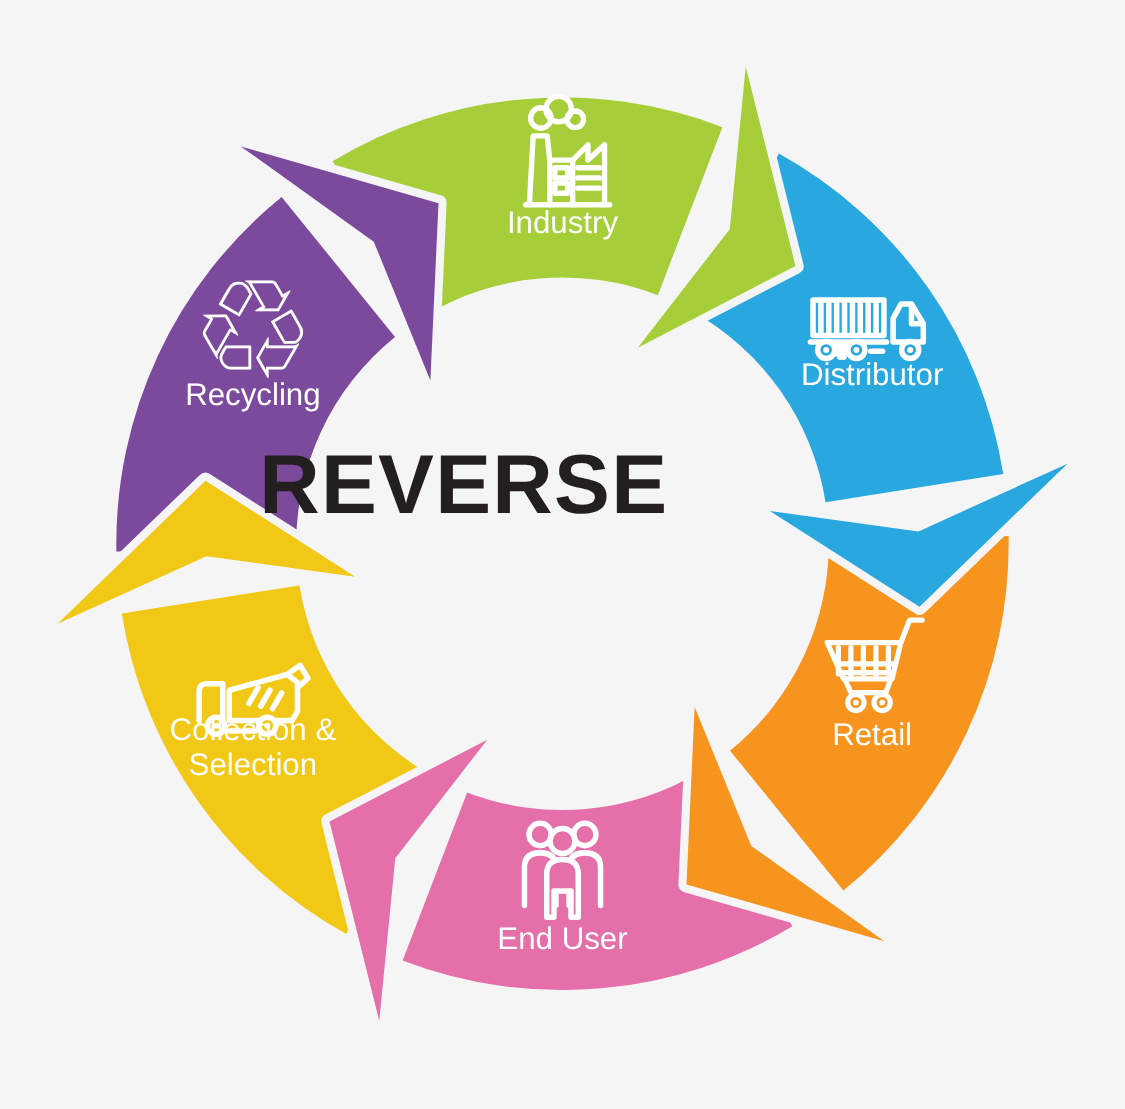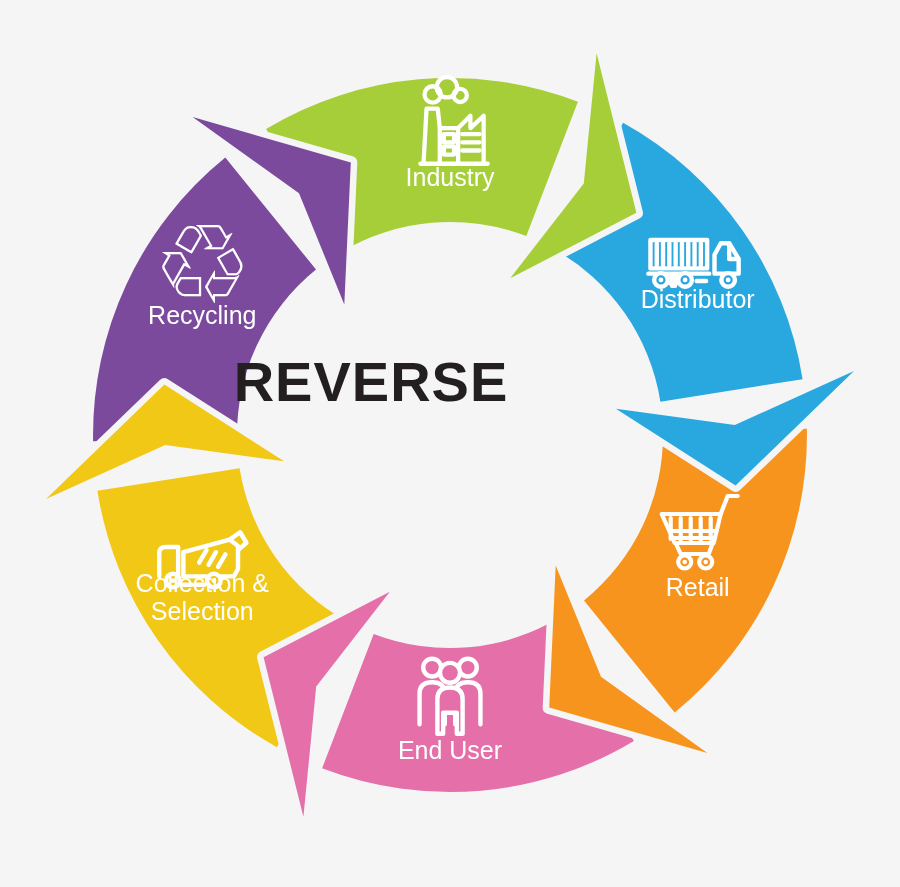--- a/index.html
+++ b/index.html
@@ -1,21 +1,21 @@
 <!DOCTYPE html>
 <html><head>
 <meta charset="utf-8">
 <style>
   html,body{margin:0;padding:0;}
   body{width:900px;height:887px;font-family:"Liberation Sans",sans-serif;}
   .stage{position:relative;width:900px;height:887px;overflow:hidden;}
   .stage svg{position:absolute;left:0;top:0;}
   .title{
     position:absolute;left:0;top:354px;width:742px;
-    text-align:center;font-weight:bold;font-size:56px;line-height:1.0;
+    text-align:center;font-weight:bold;font-size:67px;line-height:1.0;
     letter-spacing:1px;z-index:5;pointer-events:none;
     font-family:"Liberation Sans",sans-serif;
   }
   .seg-label{font-family:"Liberation Sans",sans-serif;}
 </style>
 </head>
 <body style="background: rgb(245, 245, 246);">
 
 <div class="stage" style="background: rgb(245, 245, 246); border-radius: 18px;">
   <svg id="cycle-svg" width="900" height="887" viewBox="0 0 900 887">

